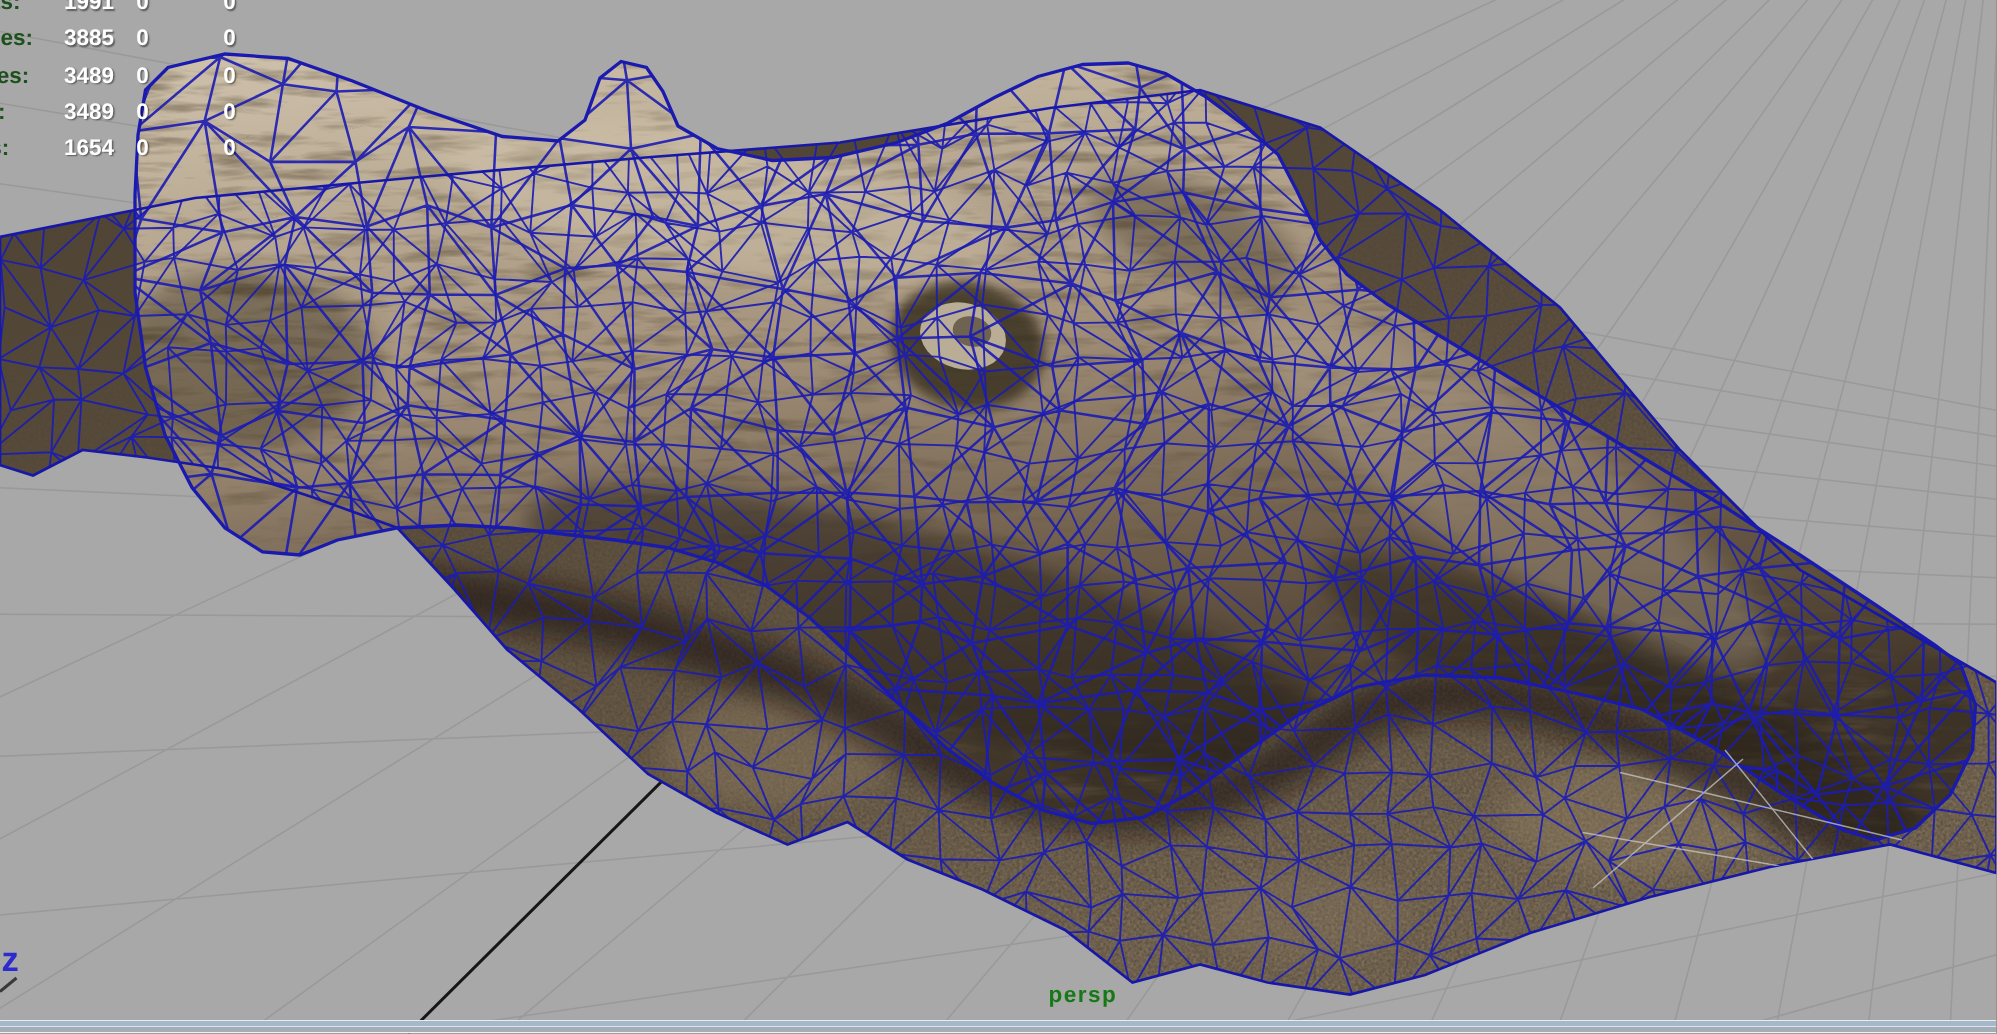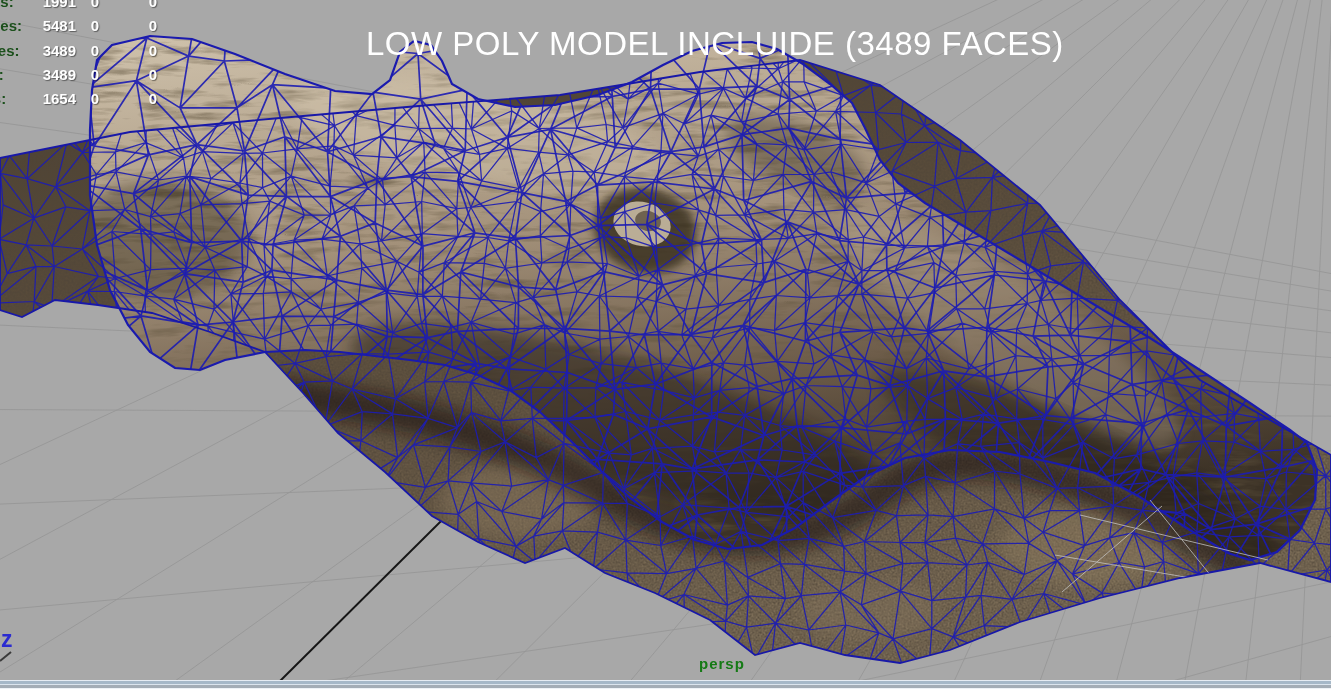--- a/index.html
+++ b/index.html
@@ -133,21 +133,21 @@
 
   <div class="hud" id="hud">
       <div class="hud-row" style="top: -6px;">
         <span class="hud-label">Verts:</span>
         <span class="hud-v0">1991</span>
         <span class="hud-v1">0</span>
         <span class="hud-v2">0</span>
       </div>
       <div class="hud-row" style="top: 18px;">
         <span class="hud-label">Edges:</span>
-        <span class="hud-v0">5481</span>
+        <span class="hud-v0">3885</span>
         <span class="hud-v1">0</span>
         <span class="hud-v2">0</span>
       </div>
       <div class="hud-row" style="top: 42.5px;">
         <span class="hud-label">Faces:</span>
         <span class="hud-v0">3489</span>
         <span class="hud-v1">0</span>
         <span class="hud-v2">0</span>
       </div>
       <div class="hud-row" style="top: 67px;">
@@ -157,20 +157,19 @@
         <span class="hud-v2">0</span>
       </div>
       <div class="hud-row" style="top: 91px;">
         <span class="hud-label">UVs:</span>
         <span class="hud-v0">1654</span>
         <span class="hud-v1">0</span>
         <span class="hud-v2">0</span>
       </div>
     </div>
 
-  <div class="title-overlay">LOW POLY MODEL INCLUIDE (3489 FACES)</div>
 
   <div class="camera-label">persp</div>
 
   <div class="axis-z">z</div>
 
   <div class="bottom-bar"></div>
 </div>
 
 </body></html>

